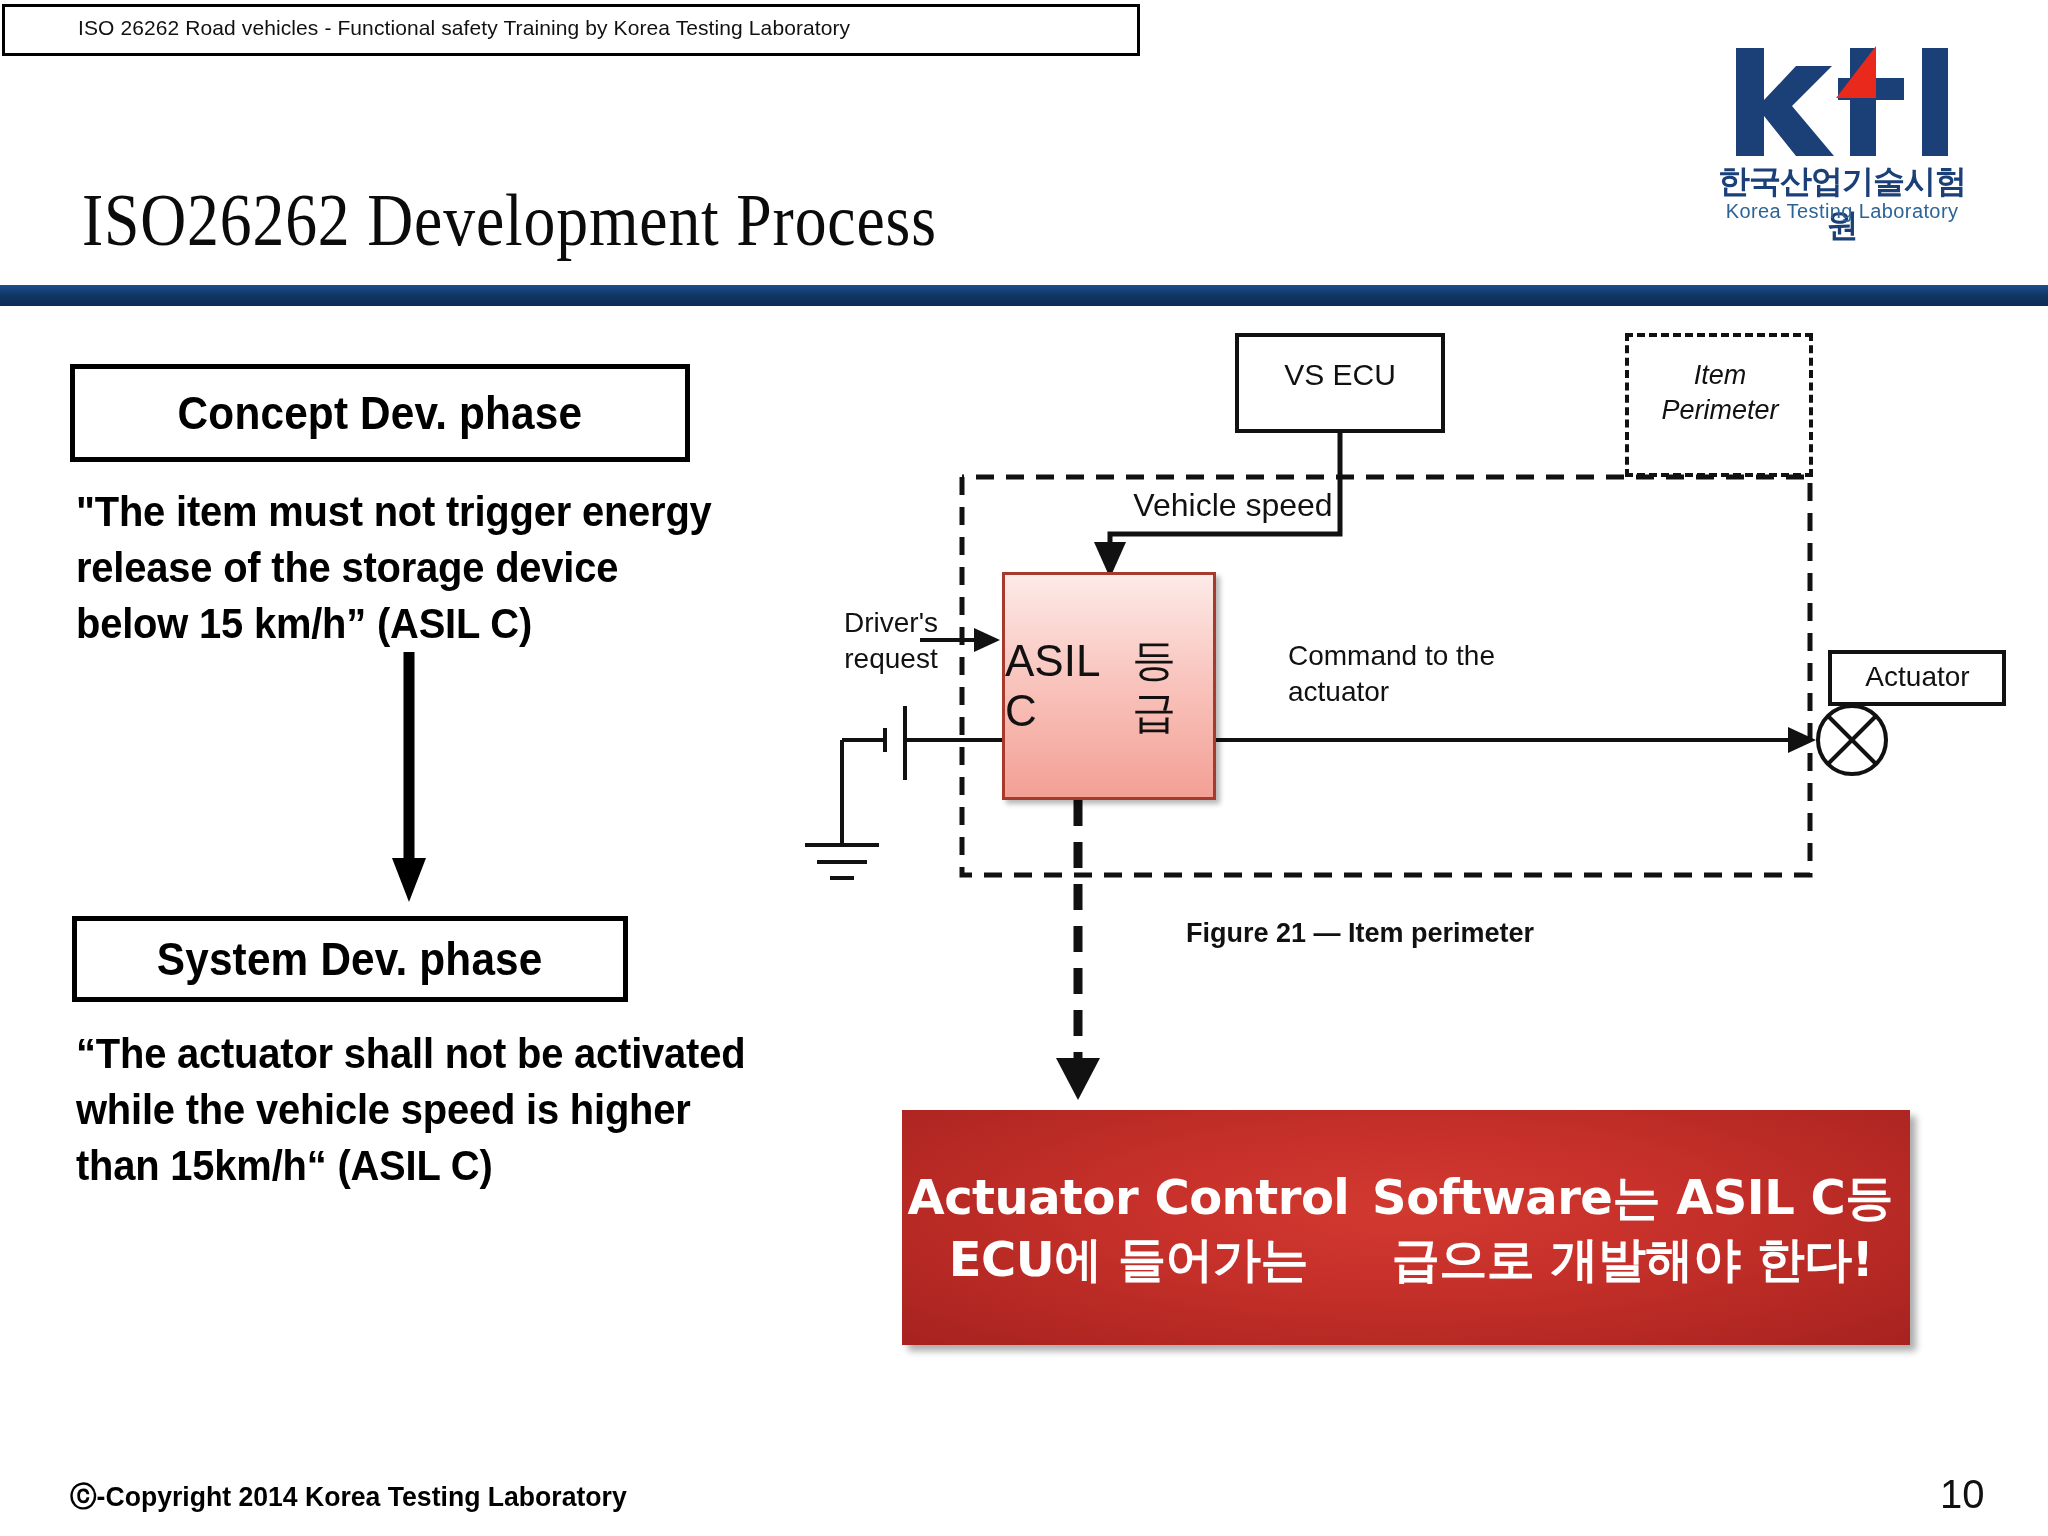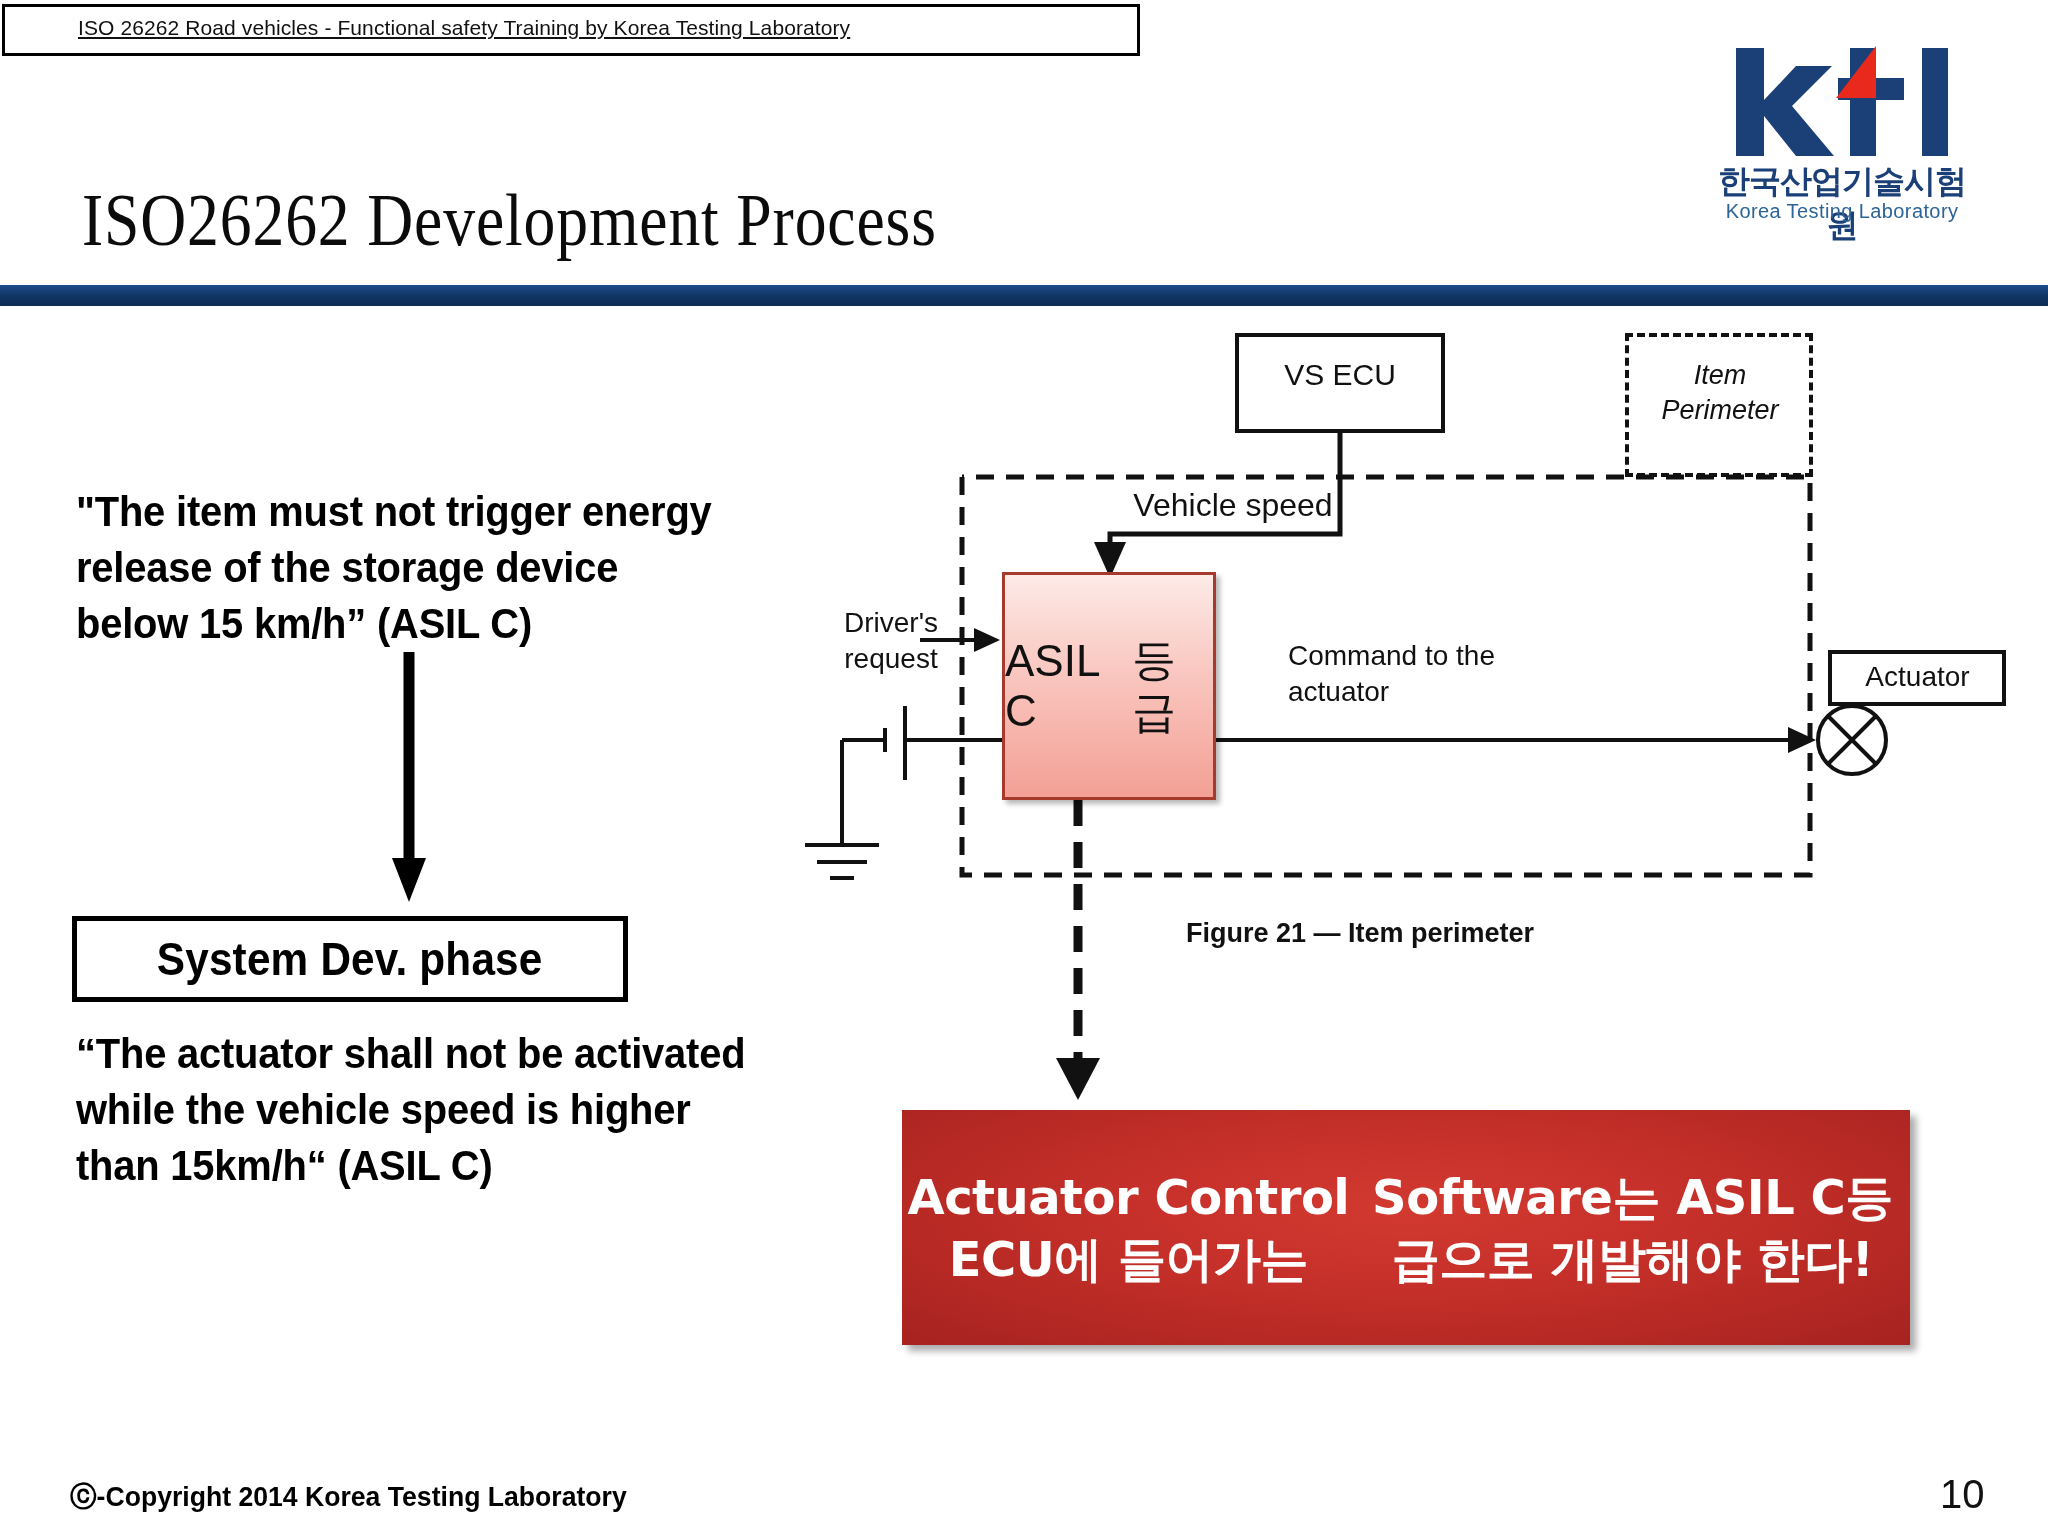--- a/index.html
+++ b/index.html
@@ -14,21 +14,20 @@
 
   
   .hdr-box{
     position:absolute;left:2px;top:4px;width:1138px;height:52px;
     border:3px solid #000;background:#fff;box-sizing:border-box;
   }
   .hdr-text{
     position:absolute;left:78px;top:16px;
     font-size:21px;color:#111;letter-spacing:.1px;white-space:nowrap;
     font-family:"Liberation Sans",sans-serif;
-    text-decoration:underline;
   }
 
   
   .logo{position:absolute;left:1718px;top:42px;width:248px;height:180px;}
   .logo svg{display:block;}
   .logo-kr{
     position:absolute;left:0;top:118px;width:248px;text-align:center;
     font-size:32px;font-weight:bold;color:#1b3f77;letter-spacing:-1px;
     font-family:"DejaVu Sans",sans-serif;
   }
@@ -153,20 +152,23 @@
 
       <path d="M158 4 L158 56 L118 56 Z" fill="#e8291c"></path>
     </svg>
     <div class="logo-kr">한국산업기술시험원</div>
     <div class="logo-en">Korea Testing Laboratory</div>
   </div>
 
   <div class="title">ISO26262 Development Process</div>
   <div class="divider"></div>
 
+  <div class="phase-box" id="concept-box">
+    <span>Concept Dev. phase</span>
+  </div>
   <div class="body-text" id="concept-text">"The item must not trigger energy release of the storage device below 15 km/h”
 (ASIL C)</div>
 
   <svg class="down-arrow" viewBox="0 0 34 250">
     <line x1="17" y1="0" x2="17" y2="220" stroke="#000" stroke-width="11"></line>
     <polygon points="17,250 0,206 34,206" fill="#000"></polygon>
   </svg>
 
   <div class="phase-box" id="system-box">
     <span>System Dev. phase</span>

